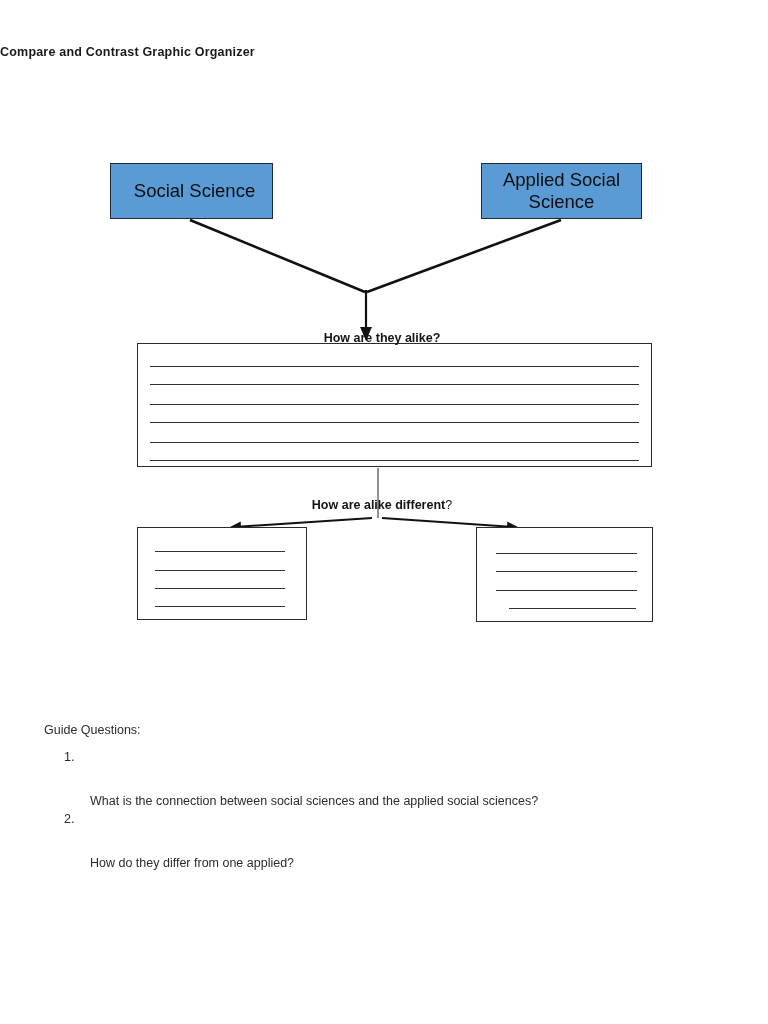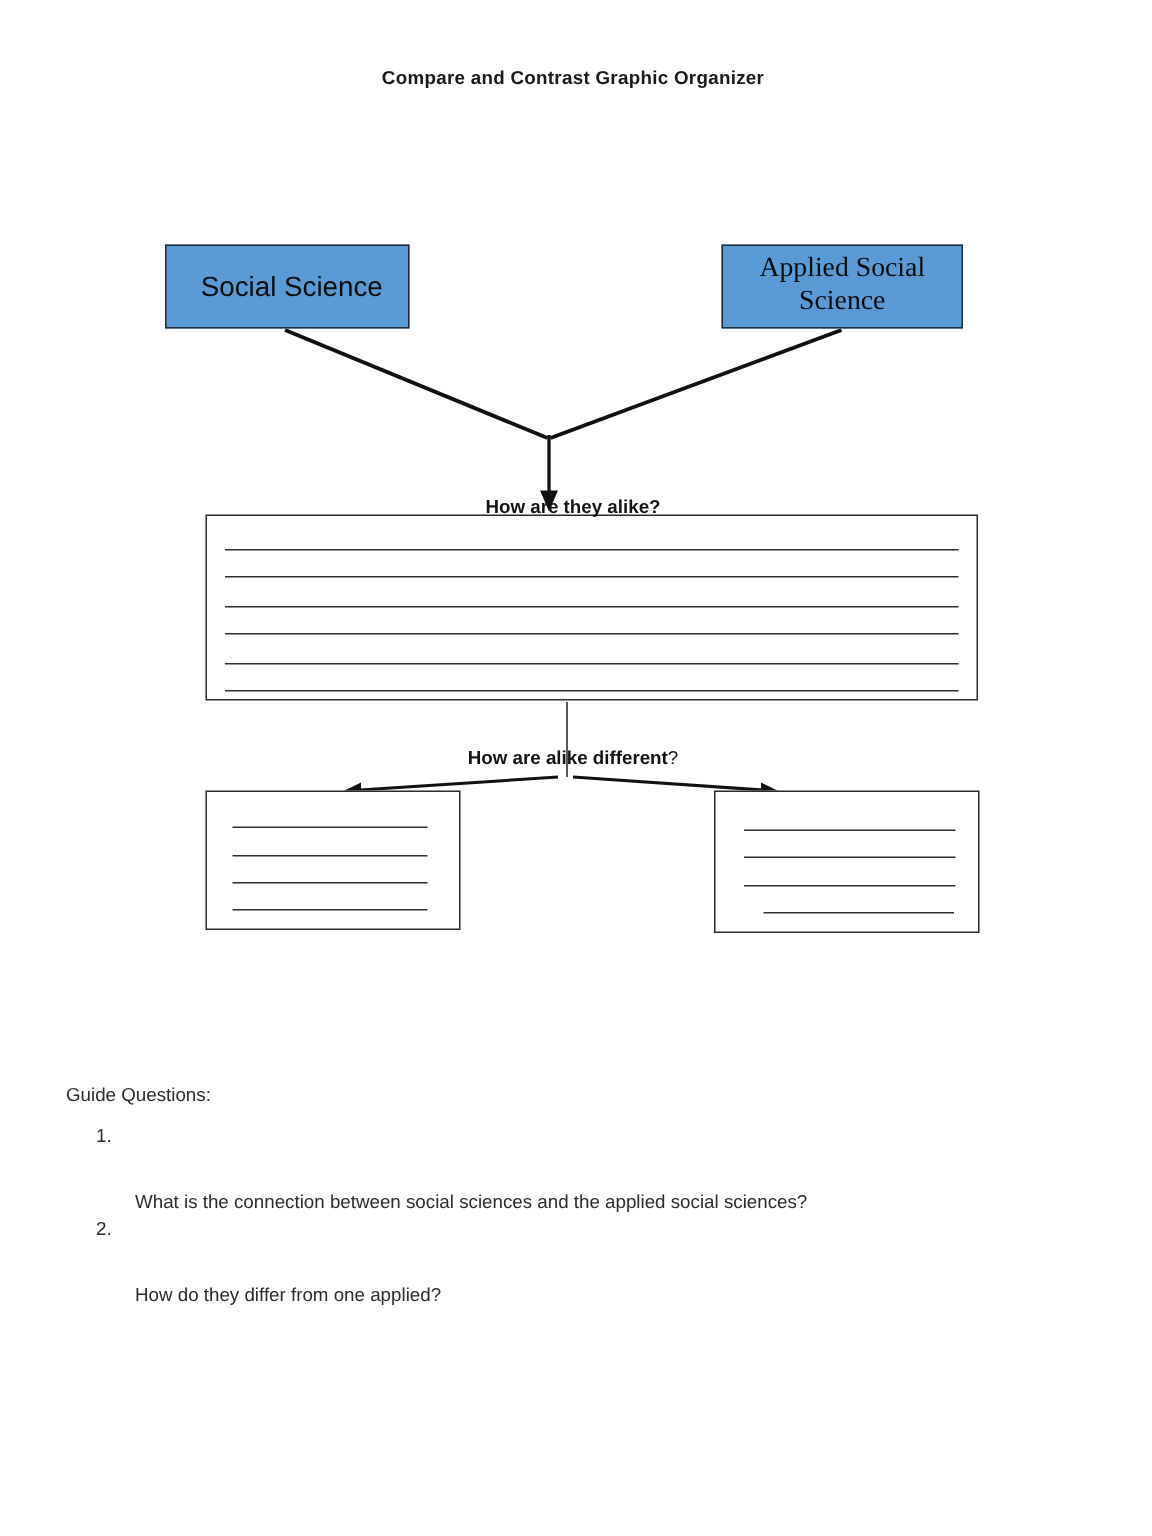--- a/index.html
+++ b/index.html
@@ -24,21 +24,21 @@
     height: 1024px;
     background: #ffffff;
   }
 
   
   .doc-title {
     position: absolute;
     left: 0;
     top: 45px;
     width: 764px;
-    text-align: center;
+    text-align: left;
     font-size: 12.5px;
     font-weight: bold;
     letter-spacing: 0.2px;
     color: #1a1a1a;
   }
 
   
   .blue-box {
     position: absolute;
     background: #5B9BD5;
@@ -58,21 +58,20 @@
     top: 163px;
     width: 163px;
     height: 56px;
     padding-left: 12px;
   }
   #box-right {
     left: 481px;
     top: 163px;
     width: 161px;
     height: 56px;
-    font-family: Liberation Serif, serif;
   }
 
   
   #connectors {
     position: absolute;
     left: 0; top: 0;
     width: 768px;
     height: 1024px;
     pointer-events: none;
   }

